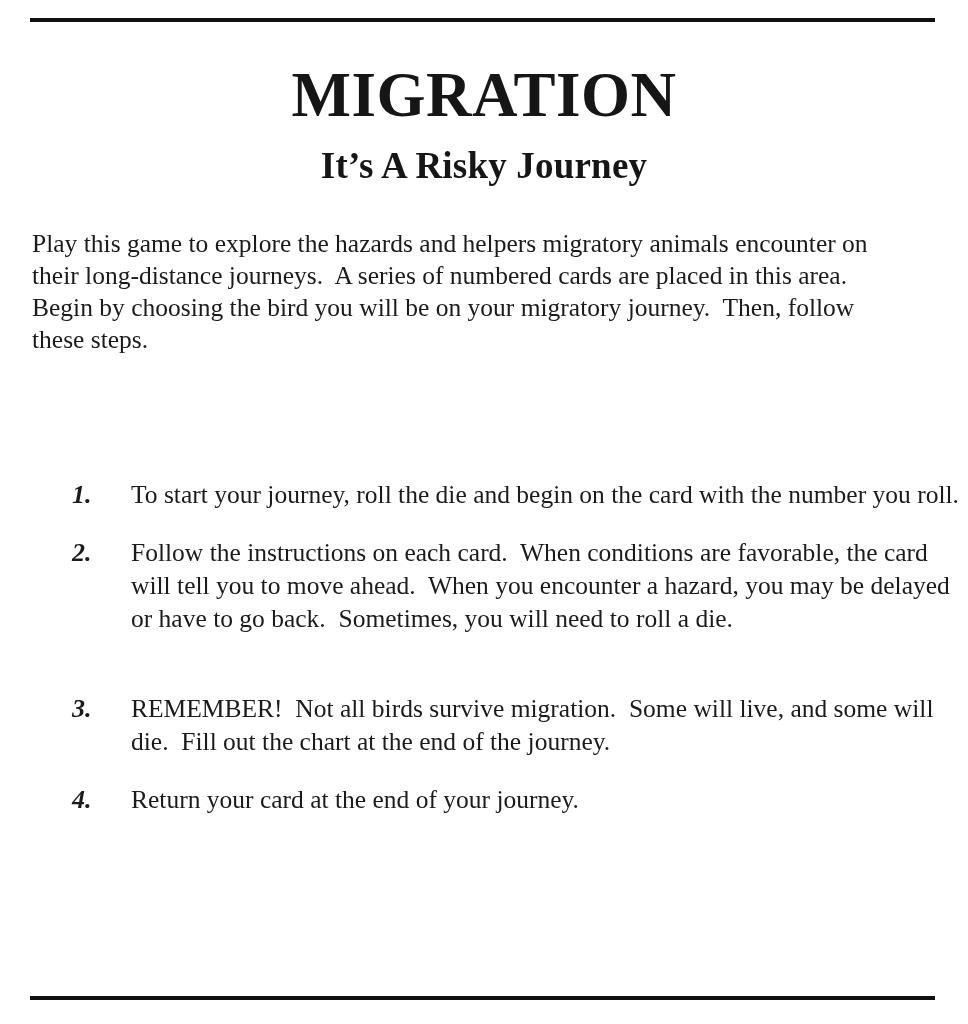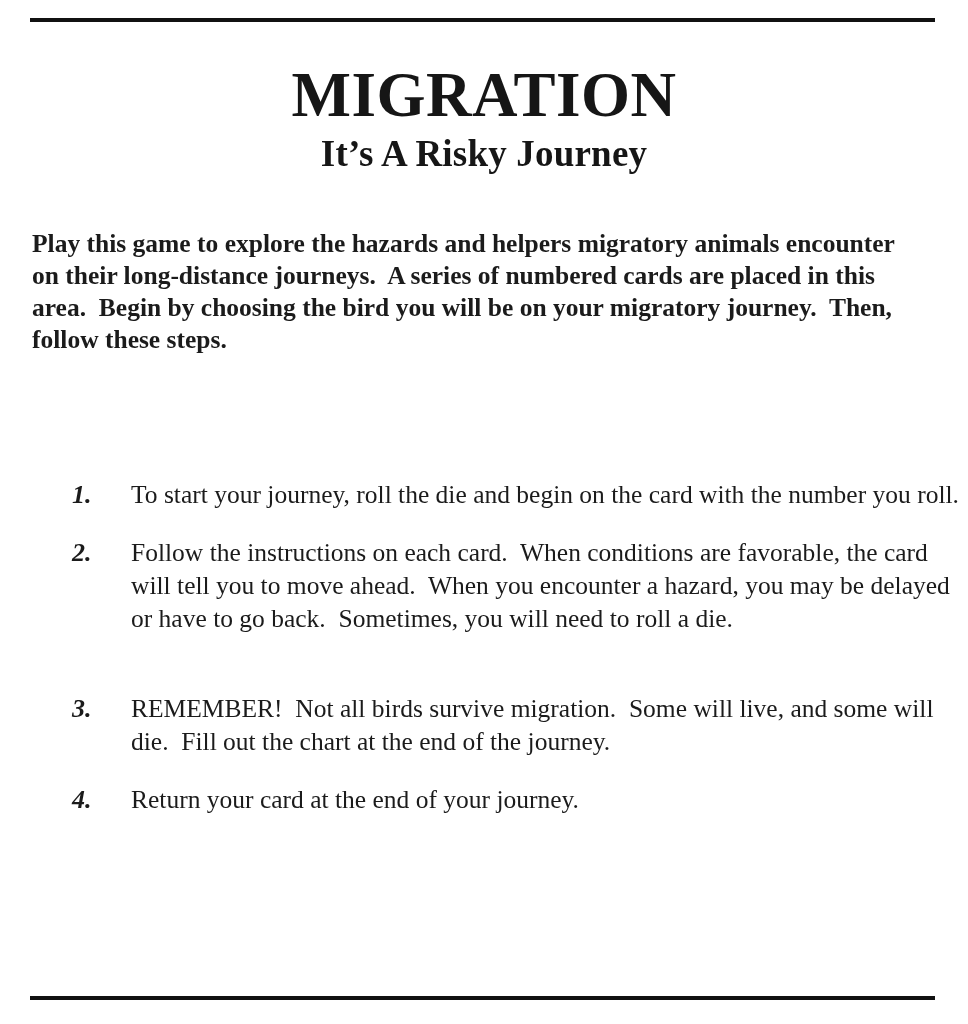--- a/index.html
+++ b/index.html
@@ -47,21 +47,21 @@
   .doc-title {
     margin: 0;
     font-size: 63px;
     font-weight: bold;
     letter-spacing: 0.5px;
     line-height: 1.0;
     color: #161616;
     font-family: "Liberation Serif", "DejaVu Serif", serif;
   }
   .doc-subtitle {
-    margin: 8px 0 0 0;
+    margin: 20px 0 0 0;
     font-size: 37px;
     font-weight: bold;
     letter-spacing: 0.2px;
     line-height: 1.05;
     color: #161616;
     font-family: "Liberation Serif", "DejaVu Serif", serif;
   }
 
   
   .intro {
@@ -69,21 +69,20 @@
     left: 32px;
     top: 228px;
     width: 880px;
     margin: 0;
     font-size: 25.5px;
     line-height: 32px;
     color: #1b1b1b;
     text-align: left;
     white-space: pre-wrap;
     font-family: "Liberation Serif", "DejaVu Serif", serif;
-    font-weight: bold;
   }
 
   
   .steps {
     position: absolute;
     left: 32px;
     top: 462px;
     width: 900px;
   }
   .step {

